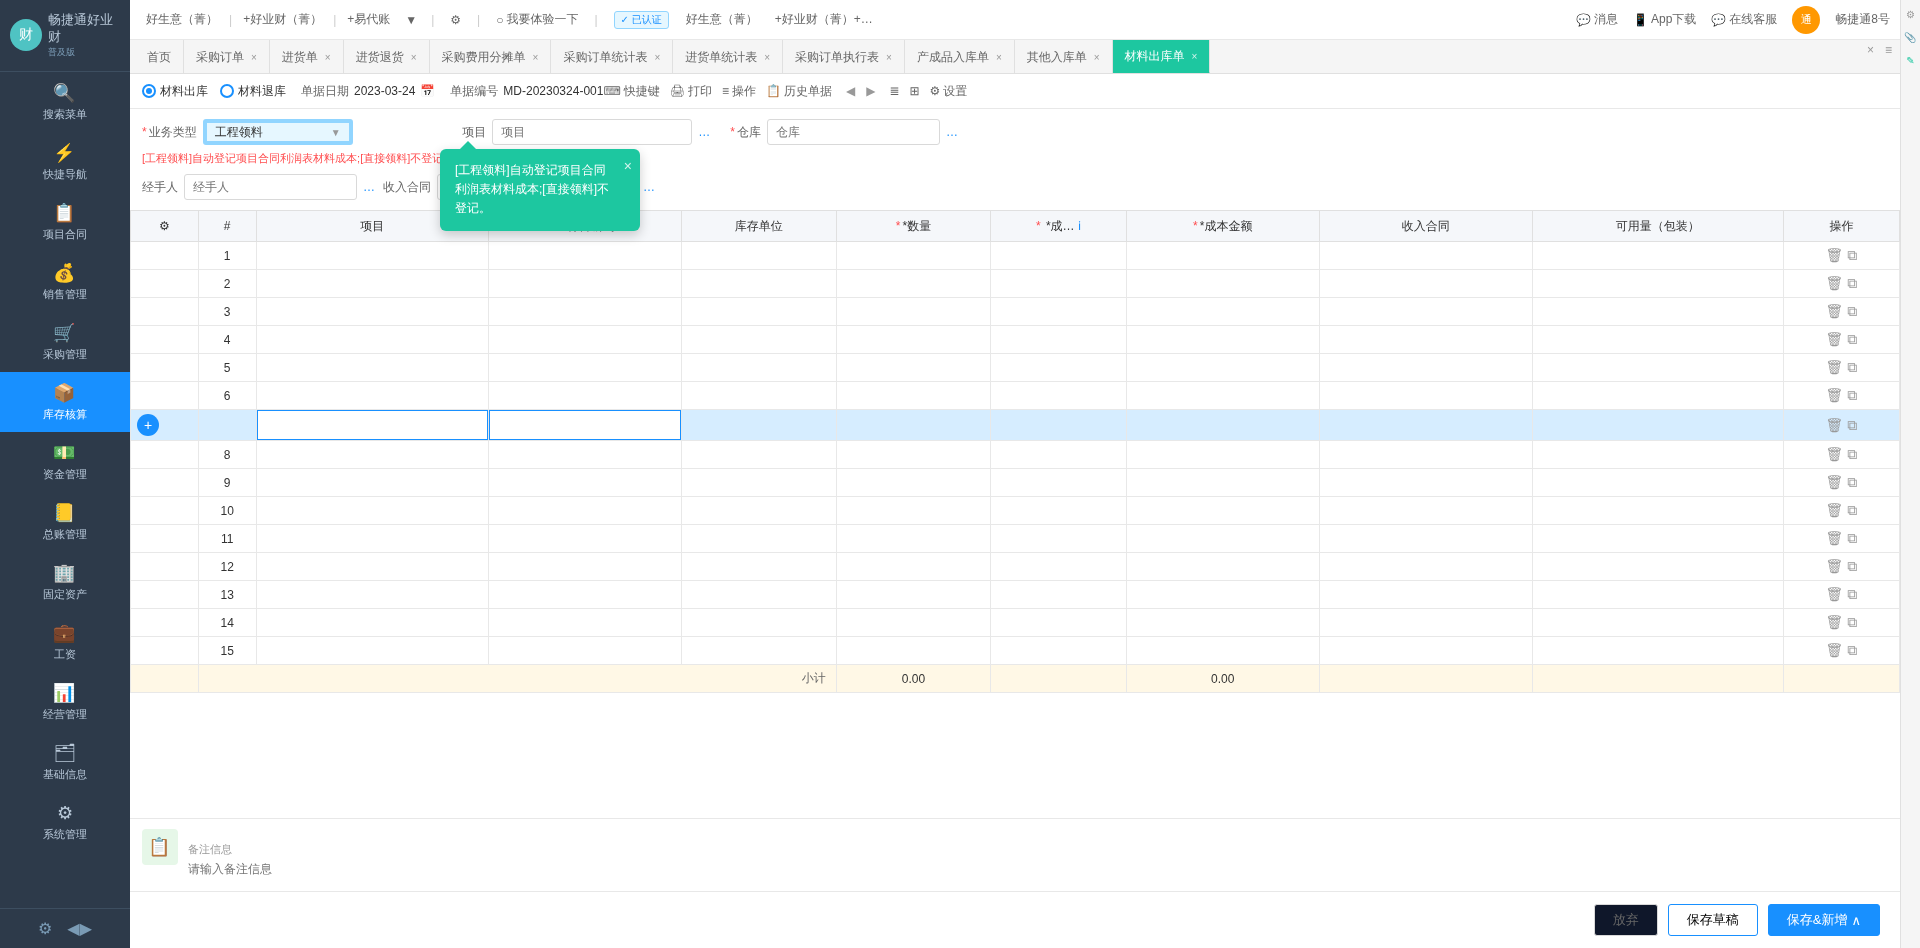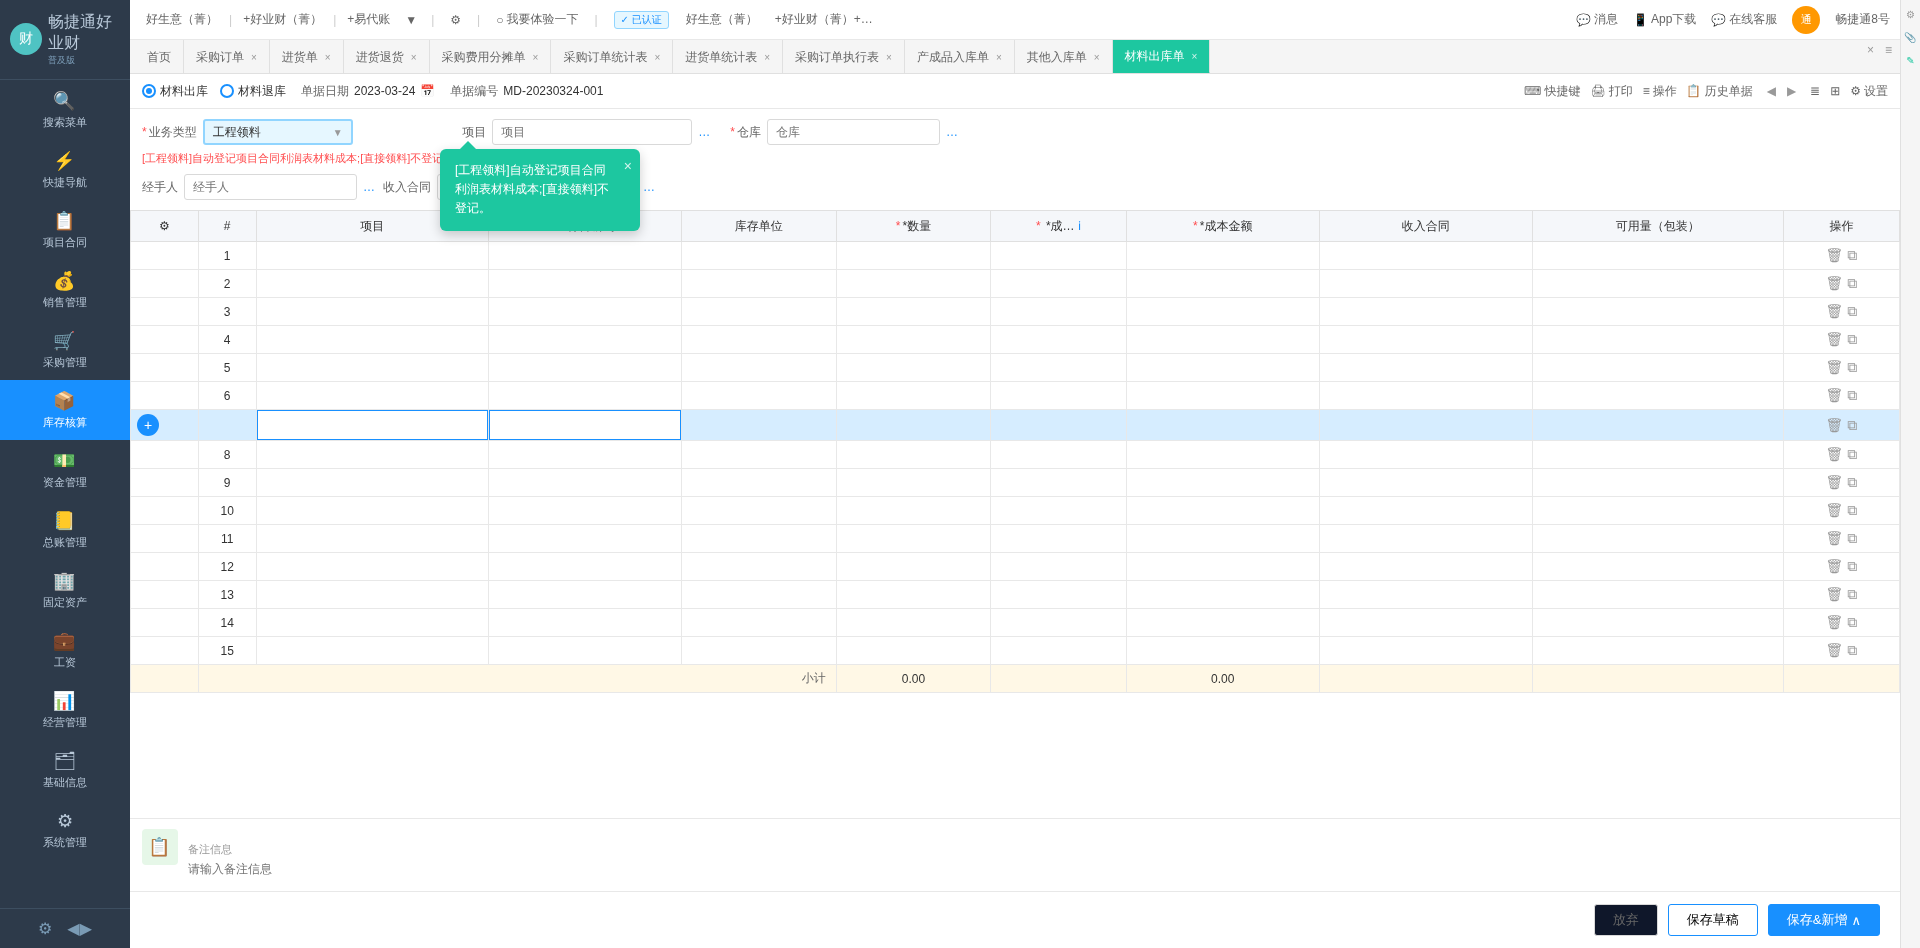--- a/index.html
+++ b/index.html
@@ -5,21 +5,21 @@
     * { box-sizing: border-box; margin: 0; padding: 0; }
     body { font-family: 'Microsoft YaHei', Arial, sans-serif; font-size: 12px; background: #f0f2f5; overflow: hidden; }
 
     
     .app-container { display: flex; width: 1920px; height: 948px; overflow: hidden; }
 
     
     .sidebar { width: 130px; background: #2d3a4a; color: #fff; display: flex; flex-direction: column; flex-shrink: 0; }
     .sidebar-logo { padding: 12px 10px; display: flex; align-items: center; gap: 6px; border-bottom: 1px solid #3d4e60; }
     .sidebar-logo-icon { width: 32px; height: 32px; background: #4fc3c3; border-radius: 50%; display: flex; align-items: center; justify-content: center; font-size: 14px; color: #fff; flex-shrink: 0; }
-    .sidebar-logo-text { font-size: 16px; color: #b8c8d8; line-height: 1.3; }
+    .sidebar-logo-text { font-size: 13px; color: #b8c8d8; line-height: 1.3; }
     .sidebar-logo-badge { font-size: 9px; color: #7a9bb5; }
     .sidebar-nav { flex: 1; overflow-y: auto; }
     .sidebar-item { display: flex; flex-direction: column; align-items: center; padding: 10px 0; cursor: pointer; color: #b8c8d8; transition: background 0.2s; }
     .sidebar-item.active { background: #1890ff; color: #fff; }
     .sidebar-item-icon { font-size: 18px; margin-bottom: 3px; }
     .sidebar-item-label { font-size: 11px; text-align: center; }
     .sidebar-bottom { display: flex; padding: 10px; gap: 15px; justify-content: center; border-top: 1px solid #3d4e60; }
     .sidebar-bottom-item { color: #7a9bb5; cursor: pointer; font-size: 16px; }
 
     
@@ -39,21 +39,21 @@
     .tab-item { display: flex; align-items: center; gap: 5px; padding: 0 12px; height: 34px; cursor: pointer; font-size: 12px; color: #666; border-right: 1px solid #e0e0e0; white-space: nowrap; flex-shrink: 0; }
     .tab-item.active { background: #fff; color: #1890ff; border-bottom: 2px solid #1890ff; }
     .tab-close { font-size: 10px; color: #999; margin-left: 2px; }
     .tab-bar-actions { margin-left: auto; display: flex; align-items: center; gap: 5px; }
     .tab-bar-btn { cursor: pointer; color: #999; padding: 3px; }
 
     
     .page-content { flex: 1; background: #fff; overflow: hidden; display: flex; flex-direction: column; }
 
     
-    .page-header { padding: 8px 12px; border-bottom: 1px solid #e8e8e8; display: flex; align-items: center; justify-content: space-between; flex-shrink: 0; gap: 44px; }
+    .page-header { padding: 8px 12px; border-bottom: 1px solid #e8e8e8; display: flex; align-items: center; flex-shrink: 0; }
     .page-header-left { display: flex; align-items: center; gap: 15px; }
     .radio-group { display: flex; align-items: center; gap: 12px; }
     .radio-item { display: flex; align-items: center; gap: 4px; cursor: pointer; color: #333; font-size: 12px; }
     .radio-dot { width: 14px; height: 14px; border-radius: 50%; border: 2px solid #1890ff; display: flex; align-items: center; justify-content: center; }
     .radio-dot.checked::after { content: ''; width: 6px; height: 6px; background: #1890ff; border-radius: 50%; }
     .date-field { display: flex; align-items: center; gap: 5px; color: #333; font-size: 12px; }
     .date-value { color: #333; font-weight: 500; }
     .calendar-icon { color: #1890ff; cursor: pointer; }
     .doc-number { display: flex; align-items: center; gap: 5px; color: #333; }
     .page-header-right { display: flex; align-items: center; gap: 10px; font-size: 12px; color: #666; }
@@ -62,21 +62,21 @@
     .nav-arrows { display: flex; gap: 3px; }
     .nav-arrow { cursor: pointer; color: #999; padding: 2px 4px; }
 
     
     .form-area { padding: 10px 12px; flex-shrink: 0; position: relative; }
     .form-row { display: flex; align-items: flex-start; gap: 8px; flex-wrap: wrap; }
     .form-field { display: flex; align-items: center; gap: 6px; }
     .form-label { color: #666; font-size: 12px; flex-shrink: 0; }
     .form-label.required::before { content: '*'; color: #ff4d4f; margin-right: 2px; }
     .form-input { border: 1px solid #d9d9d9; border-radius: 3px; padding: 3px 8px; font-size: 12px; color: #333; min-width: 120px; height: 26px; }
-    .form-select { border: 2px solid #0f172a; border-radius: 3px; padding: 3px 8px; font-size: 12px; color: #333; min-width: 120px; height: 26px; display: flex; align-items: center; justify-content: space-between; cursor: pointer; background: #fff; }
+    .form-select { border: 4px solid #0f172a; border-radius: 3px; padding: 3px 8px; font-size: 12px; color: #333; min-width: 120px; height: 26px; display: flex; align-items: center; justify-content: space-between; cursor: pointer; background: #fff; }
     .form-select.filled { background: #e6f7ff; border-color: #91d5ff; }
     .form-dots { color: #1890ff; cursor: pointer; font-size: 12px; }
     .error-text { color: #ff4d4f; font-size: 11px; margin-top: 2px; }
     .form-col { display: flex; flex-direction: column; gap: 4px; }
     .form-second-row { margin-top: 8px; }
 
     
     .tooltip-popup { position: absolute; left: 310px; top: 40px; background: #1dc7a0; color: #fff; border-radius: 6px; padding: 12px 15px; font-size: 12px; line-height: 1.6; z-index: 100; width: 200px; box-shadow: 0 4px 12px rgba(0,0,0,0.2); }
     .tooltip-popup-close { position: absolute; right: 8px; top: 6px; cursor: pointer; font-size: 14px; color: rgba(255,255,255,0.8); }
     .tooltip-popup::before { content: ''; position: absolute; top: -8px; left: 20px; border-left: 8px solid transparent; border-right: 8px solid transparent; border-bottom: 8px solid #1dc7a0; }

